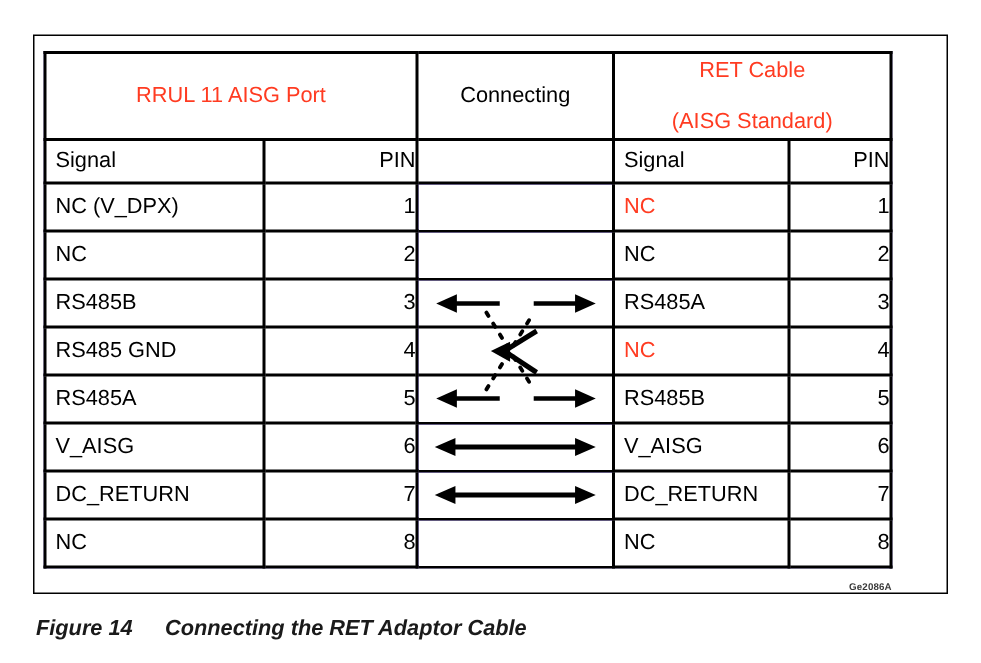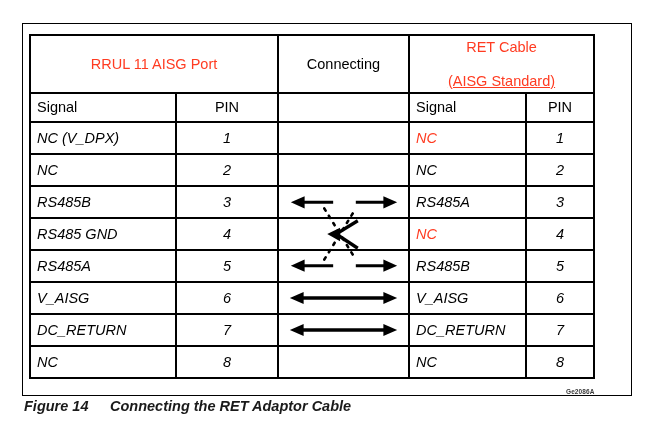--- a/index.html
+++ b/index.html
@@ -61,44 +61,42 @@
   }
   .hdr-red {
     color: #FF3B21;
   }
   .hdr-black {
     color: #000000;
   }
   .hdr-line2 {
     display: block;
     margin-top: 17px;
-    text-decoration: underline;
   }
 
   
   tr.sub-row td {
     height: 27px;
     vertical-align: middle;
     margin-left: 18px;
   }
 
   
   tr.body-row td {
     height: 30px;
     vertical-align: middle;
-    font-style: italic;
   }
 
   
   .t-left {
     text-align: left;
     padding-left: 6px !important;
   }
   .t-center {
-    text-align: center;
+    text-align: right;
   }
   .red-txt {
     color: #FF3B21;
   }
 
   
   td.conn-cell {
     position: relative;
     padding: 0;
     overflow: visible;
@@ -145,21 +143,21 @@
     font-weight: bold;
     letter-spacing: 0.1px;
     color: #3a3a3a;
     font-family: "Liberation Sans", sans-serif;
   }
 
   
   #figure-caption {
     position: absolute;
     left: 24px;
-    top: 398px;
+    top: 411px;
     font-style: italic;
     font-weight: bold;
     font-size: 14.5px;
     color: #1a1a1a;
     white-space: nowrap;
   }
   #figure-caption .cap-num {
     display: inline-block;
     min-width: 86px;
   }

